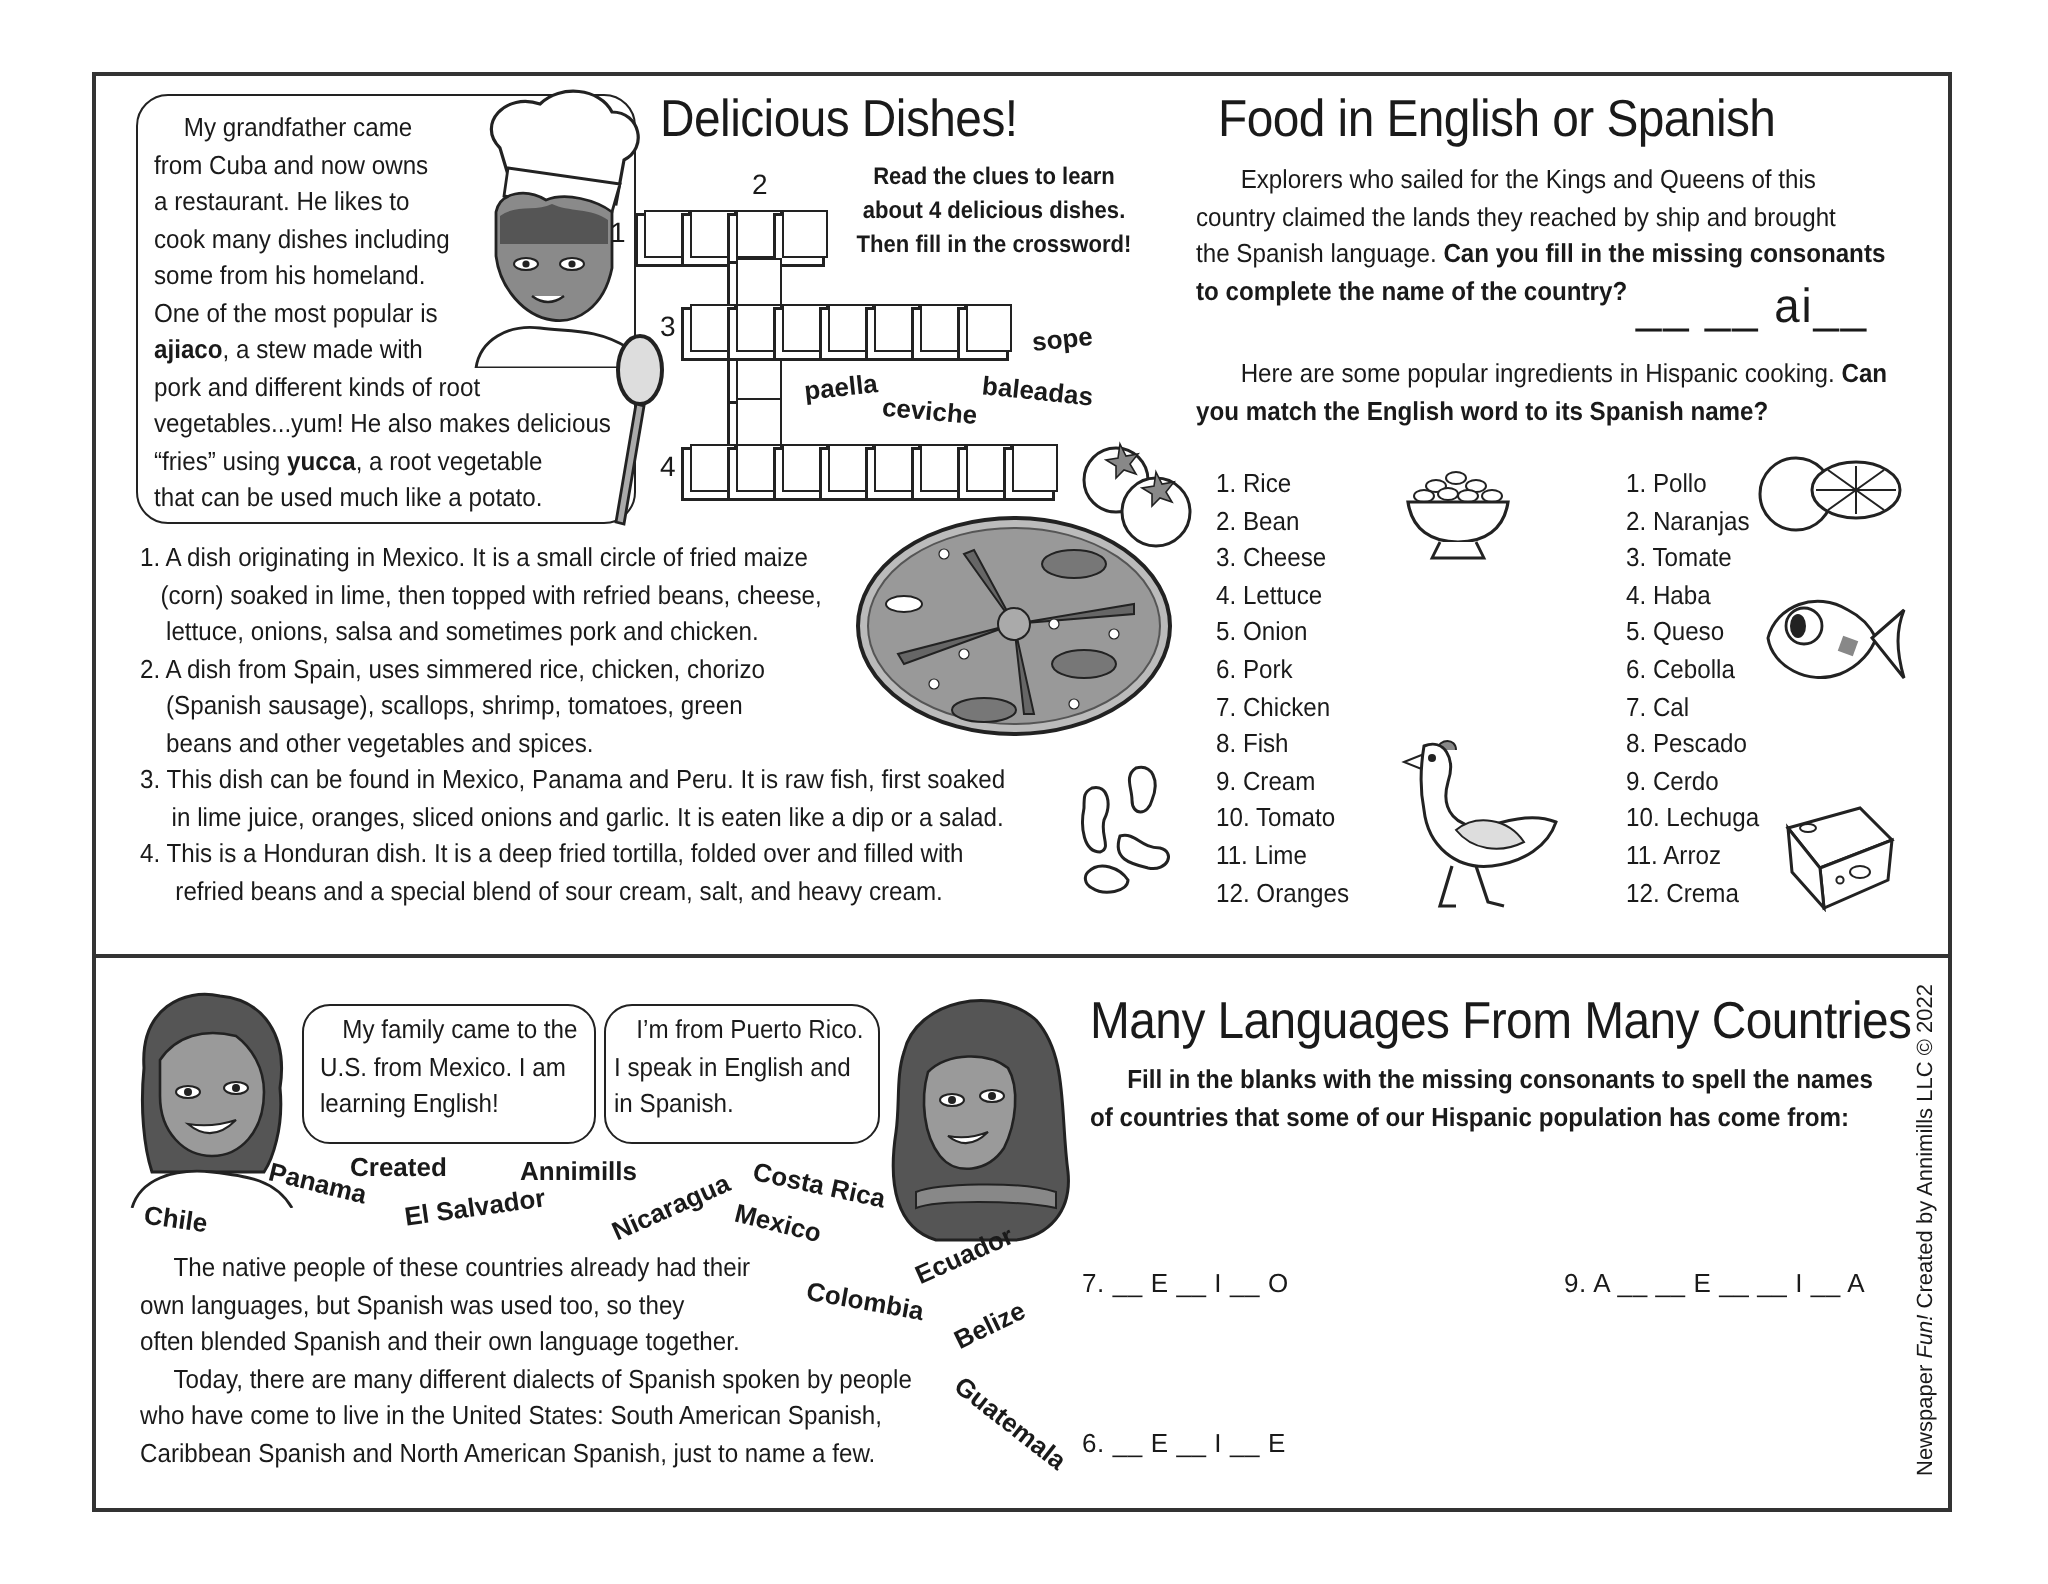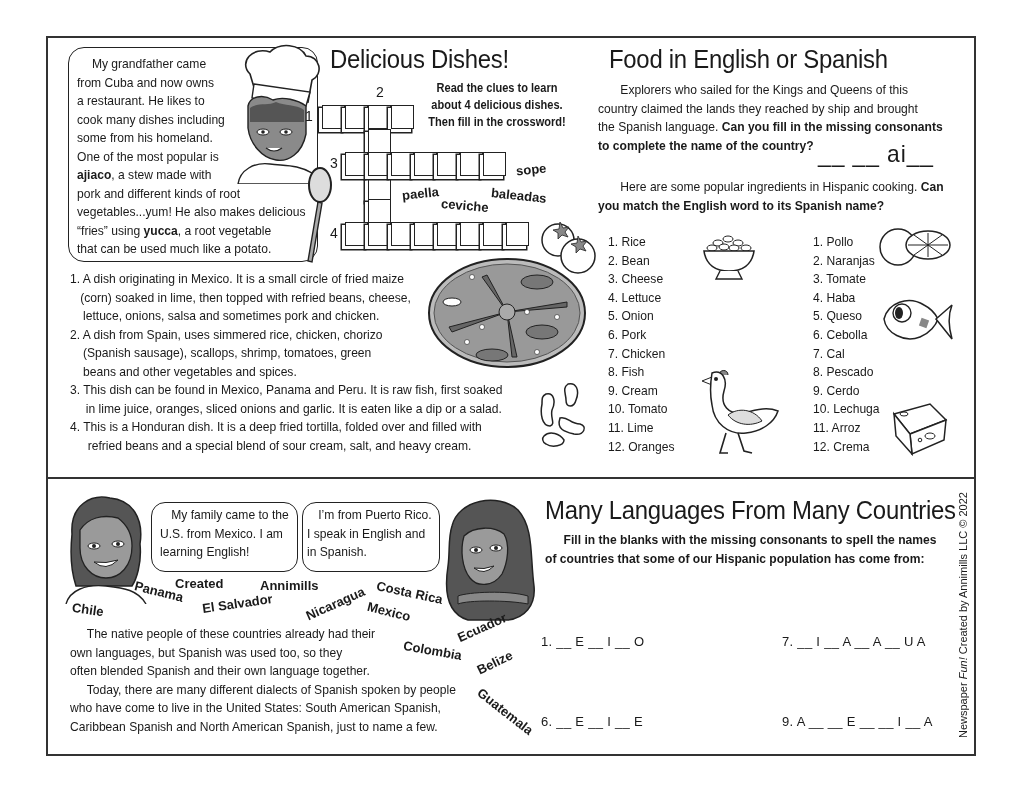--- a/index.html
+++ b/index.html
@@ -317,29 +317,28 @@
   <div>Caribbean Spanish and North American Spanish, just to name a few.</div>
 </div>
 
 <div class="abs title" style="left:545px; top:495px;">Many Languages From Many Countries</div>
 <div class="abs body-text" style="left:545px; top:531px; width:430px; font-weight:bold;">
   <div style="padding-left:20px;">Fill in the blanks with the missing consonants to spell the names</div>
   <div>of countries that some of our Hispanic population has come from:</div>
 </div>
 
 <div class="abs puzzle" style="left:541px; top:576px;">
-  <div>1. __ E __ I __ O</div>
+  <div>7. __ E __ I __ O</div>
   <div>6. __ E __ I __ E</div>
   <div>3. __ O __ __ A     __ I __ A</div>
   
   
   
 </div>
 <div class="abs puzzle" style="left:782px; top:576px;">
-  <div>7. __ I __ A __ A __ U A</div>
   <div>9. A __ __ E __ __ I __ A</div>
   
   
   
 </div>
 
 <div class="abs credit" style="left:957px; top:738px;">
   <span>Newspaper </span><i>Fun!</i><span> Created by Annimills LLC © 2022</span>
 </div>
 

